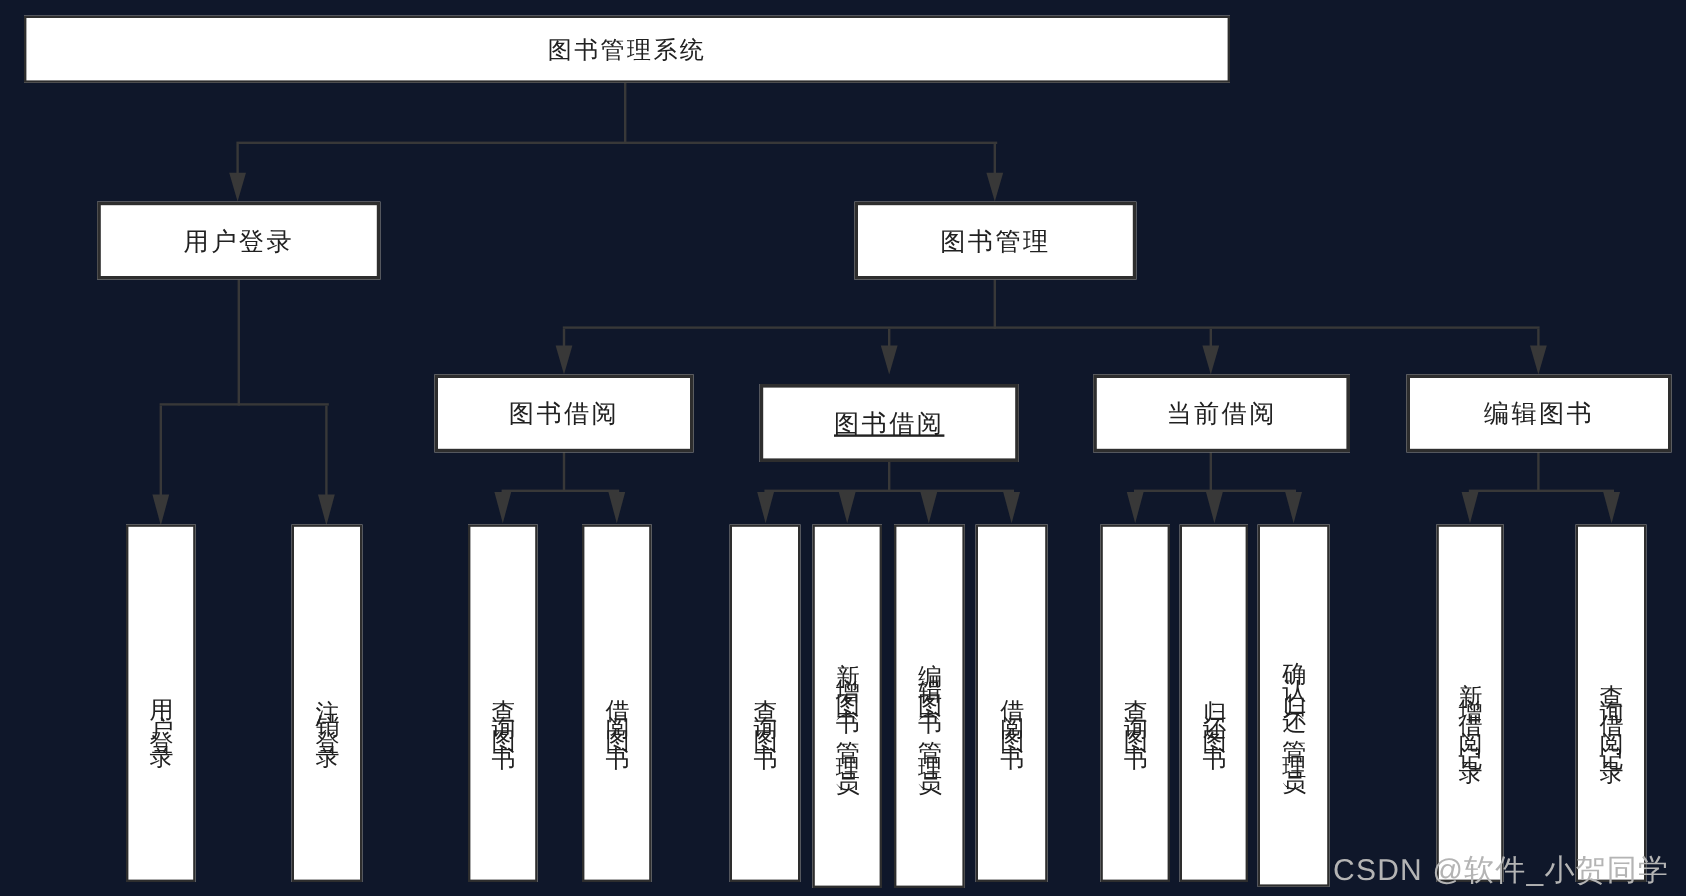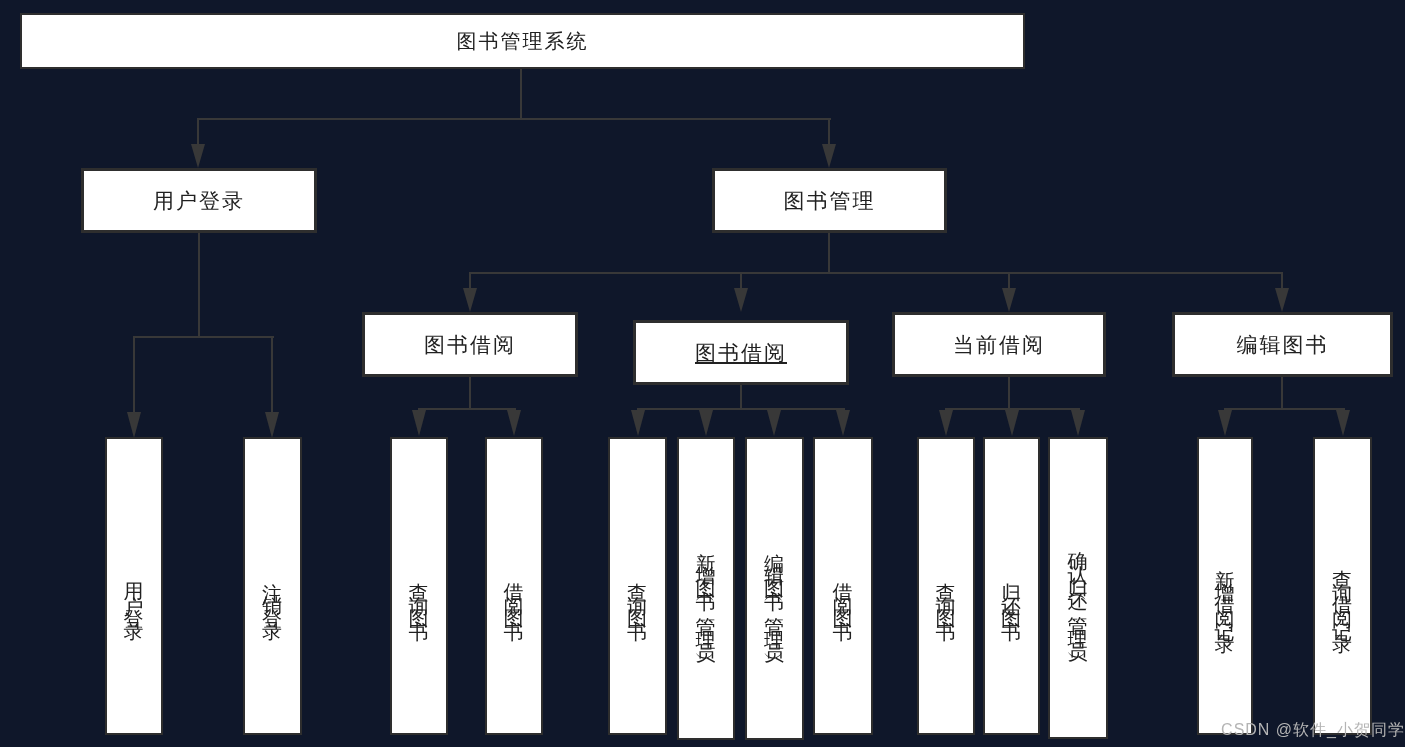--- a/index.html
+++ b/index.html
@@ -22,21 +22,21 @@
     font-size:20px;letter-spacing:13px;padding-top:13px;color:#212121;line-height:1;
   }
   .ln{position:absolute;background:#383838;}
   .ar{
     position:absolute;width:0;height:0;
     border-left:7px solid transparent;border-right:7px solid transparent;
     border-top:26px solid #383838;
   }
   .ar.m{border-top-width:24px;}
   .wm{
-    position:absolute;right:0;bottom:6px;font-size:16px;color:#b4b4b4;
+    position:absolute;right:14px;bottom:6px;font-size:25px;color:#b4b4b4;
     letter-spacing:1px;white-space:nowrap;
   }
 </style>
 </head>
 <body>
 
 <div class="canvas">
 
   <div class="ln" style="left:520px;top:69px;width:2px;height:51px;"></div>
   <div class="ln" style="left:197px;top:118px;width:634px;height:2px;"></div>
@@ -97,21 +97,21 @@
   <div class="box" style="left:712px;top:168px;width:235px;height:65px;">
     <span>图书管理</span>
   </div>
 
   <div class="box" style="left:362px;top:312px;width:216px;height:65px;">
     <span>图书借阅</span>
   </div>
   <div class="box" style="left:633px;top:320px;width:216px;height:65px;text-decoration:underline;">
     <span>图书借阅</span>
   </div>
-  <div class="box" style="left:892px;top:312px;width:214px;height:65px;">
+  <div class="box" style="left:911px;top:312px;width:214px;height:65px;">
     <span>当前借阅</span>
   </div>
   <div class="box" style="left:1172px;top:312px;width:221px;height:65px;">
     <span>编辑图书</span>
   </div>
 
   <div class="vbox" style="left:105px;top:437px;width:58px;height:298px;">
     <span>用户登录</span>
   </div>
   <div class="vbox" style="left:243px;top:437px;width:59px;height:298px;">

